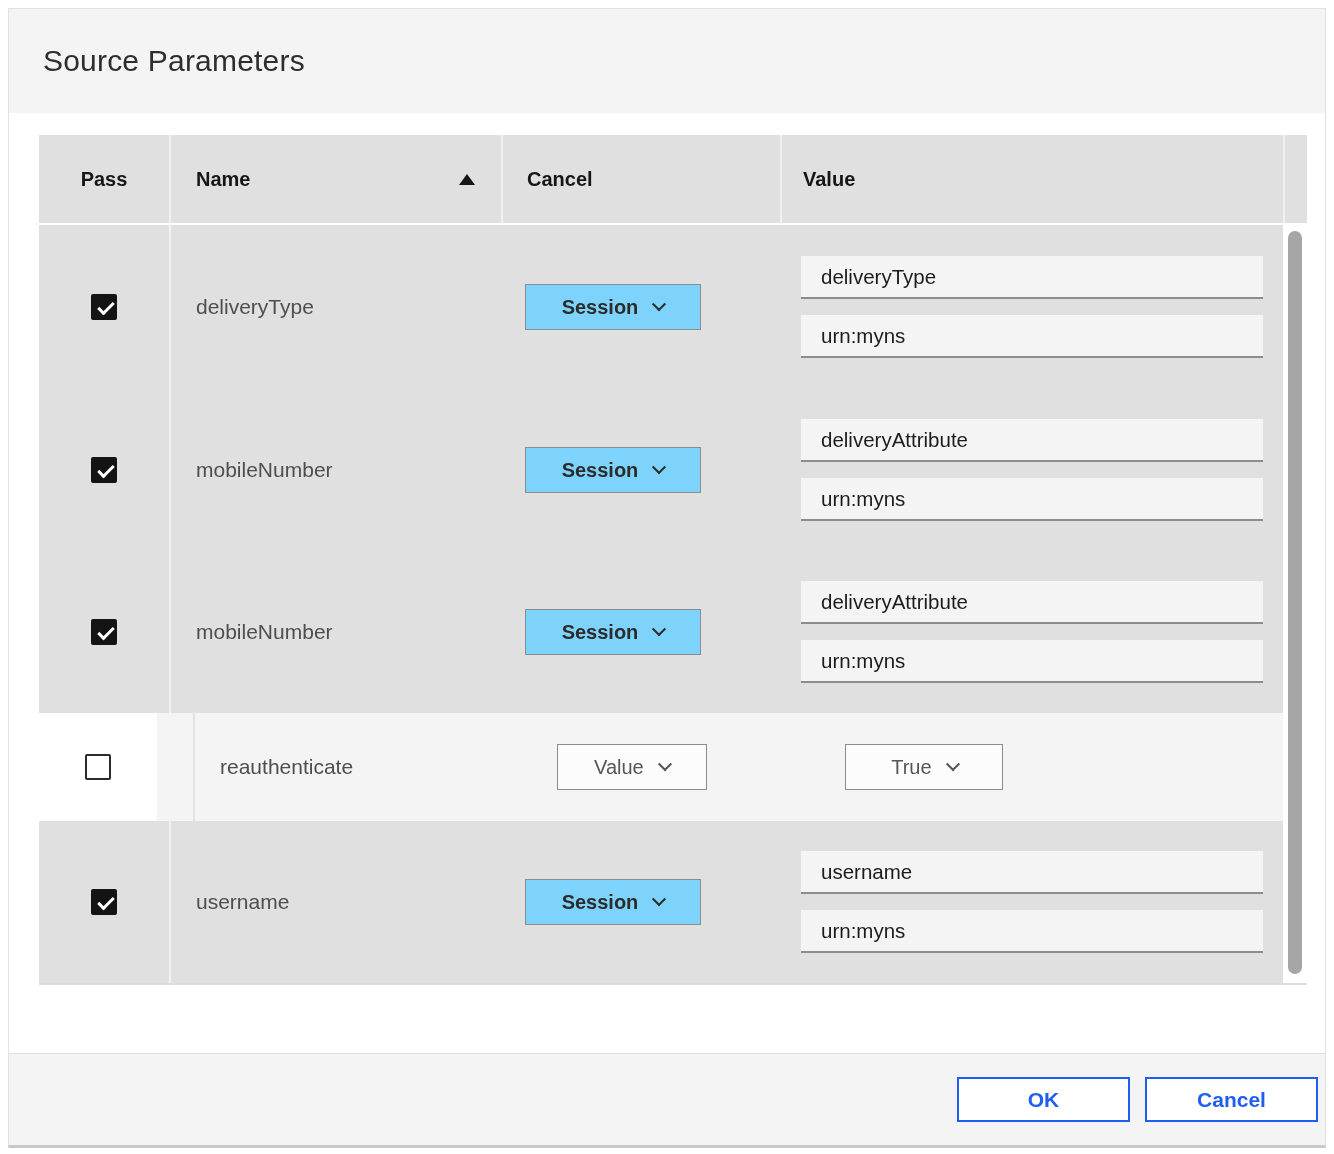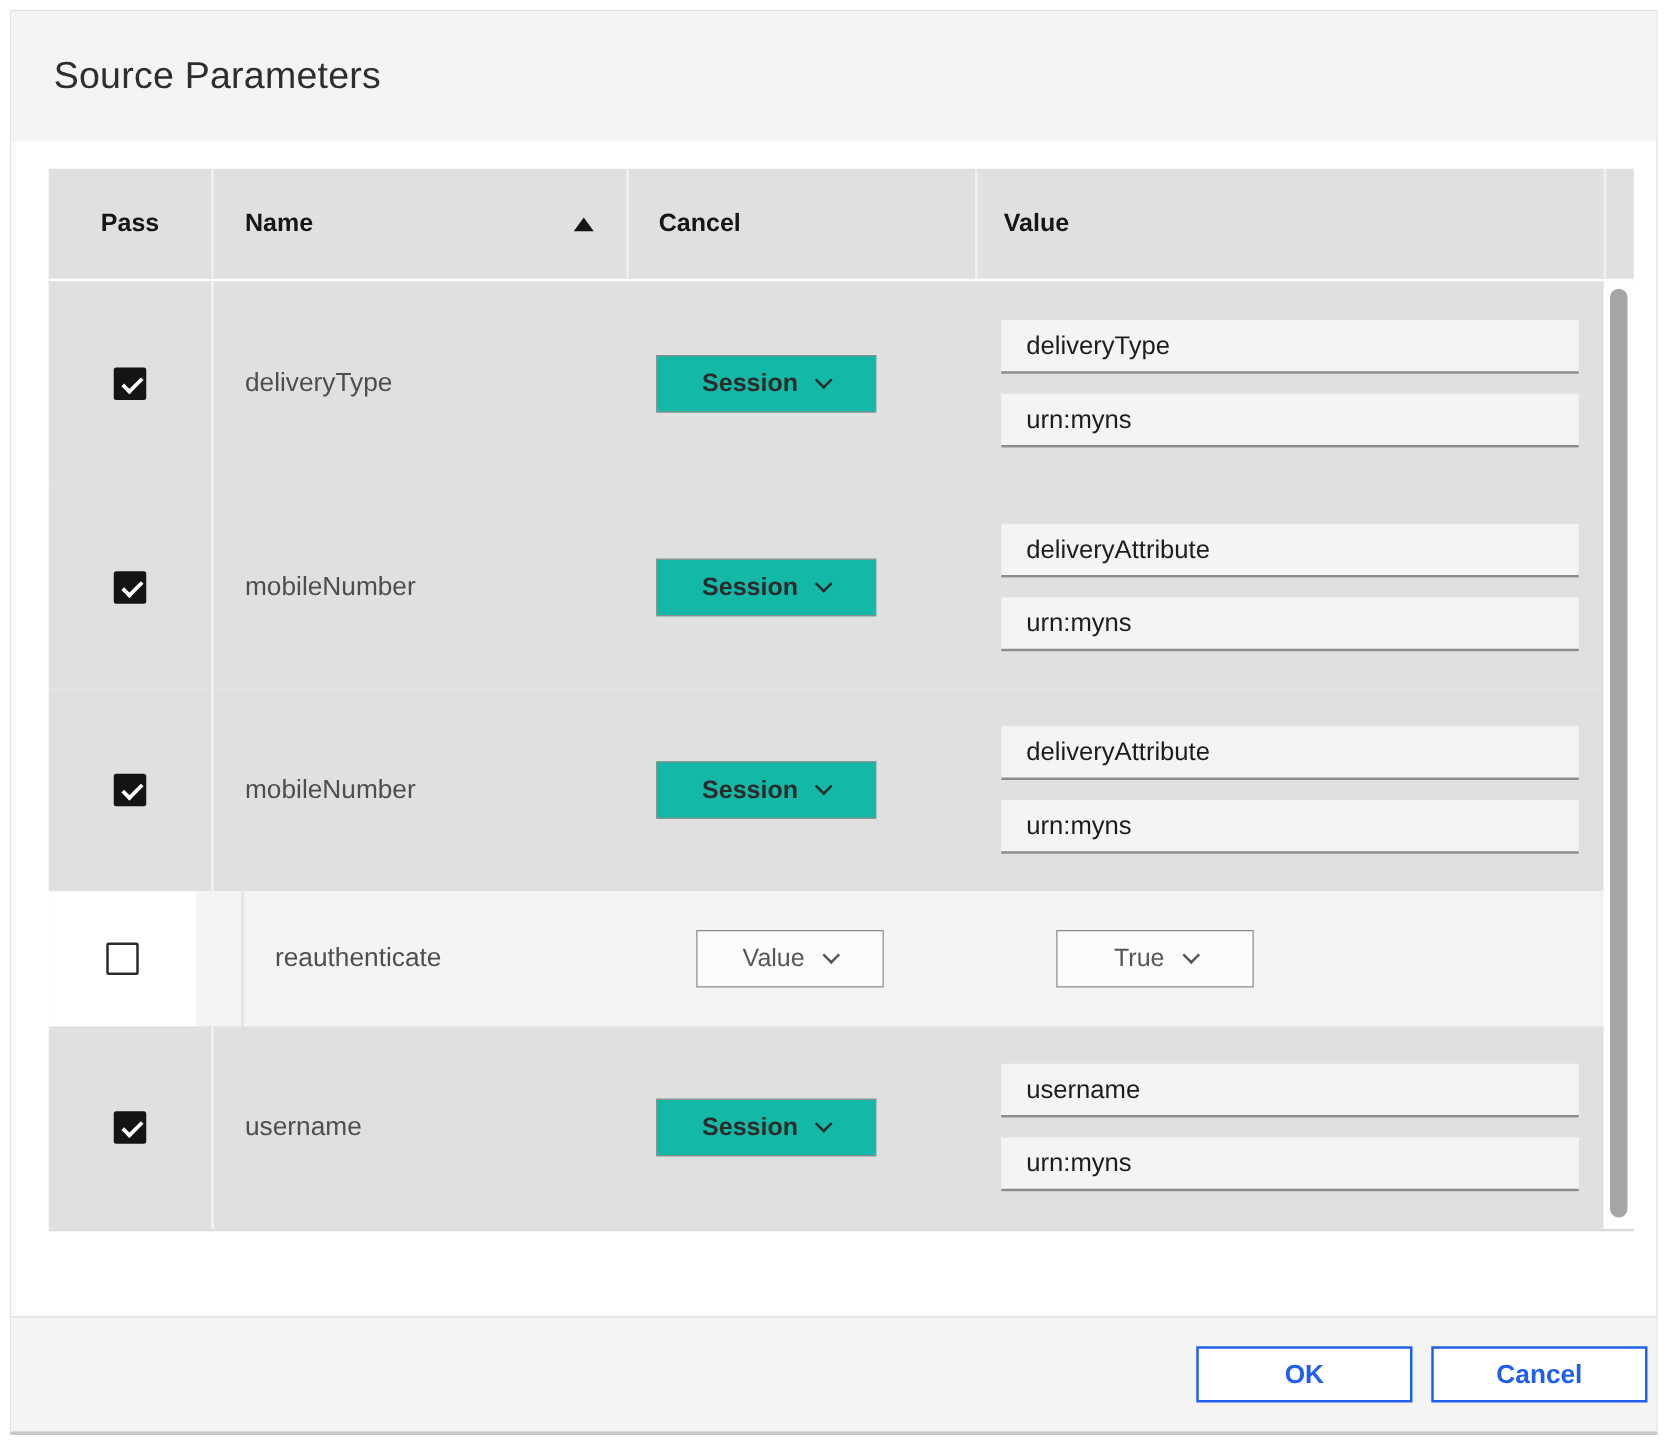--- a/index.html
+++ b/index.html
@@ -49,21 +49,21 @@
 
   
   .cbx { width:26px; height:26px; border-radius:2px; background:#ffffff;
     border:2px solid #2b2b2b; position:relative; cursor:pointer; }
   .cbx.checked { background:#141414; border-color:#141414; }
   .cbx.checked::after { content:""; position:absolute; left:5px; top:6px;
     width:13px; height:6px; border-left:3px solid #ffffff; border-bottom:3px solid #ffffff;
     transform:rotate(-45deg); }
 
   
-  .dropdown { height:46px; background:#14b8a6; border:1px solid #8d8d8d;
+  .dropdown { height:46px; background:#7dd3fc; border:1px solid #8d8d8d;
     display:inline-flex; align-items:center; justify-content:center; gap:16px;
     font-size:20px; cursor:pointer; }
   .dd-session { width:176px; font-weight:600; color:#2b2b2b; }
   .dd-muted   { color:#565656; background:#fcfcfc; font-weight:400; }
   .dd-value-src { width:150px; }
   .dd-true      { width:158px; }
   .chev { width:10px; height:10px; border-right:2.5px solid currentColor;
     border-bottom:2.5px solid currentColor; transform:rotate(45deg) translate(-2px,-2px); }
 
   

